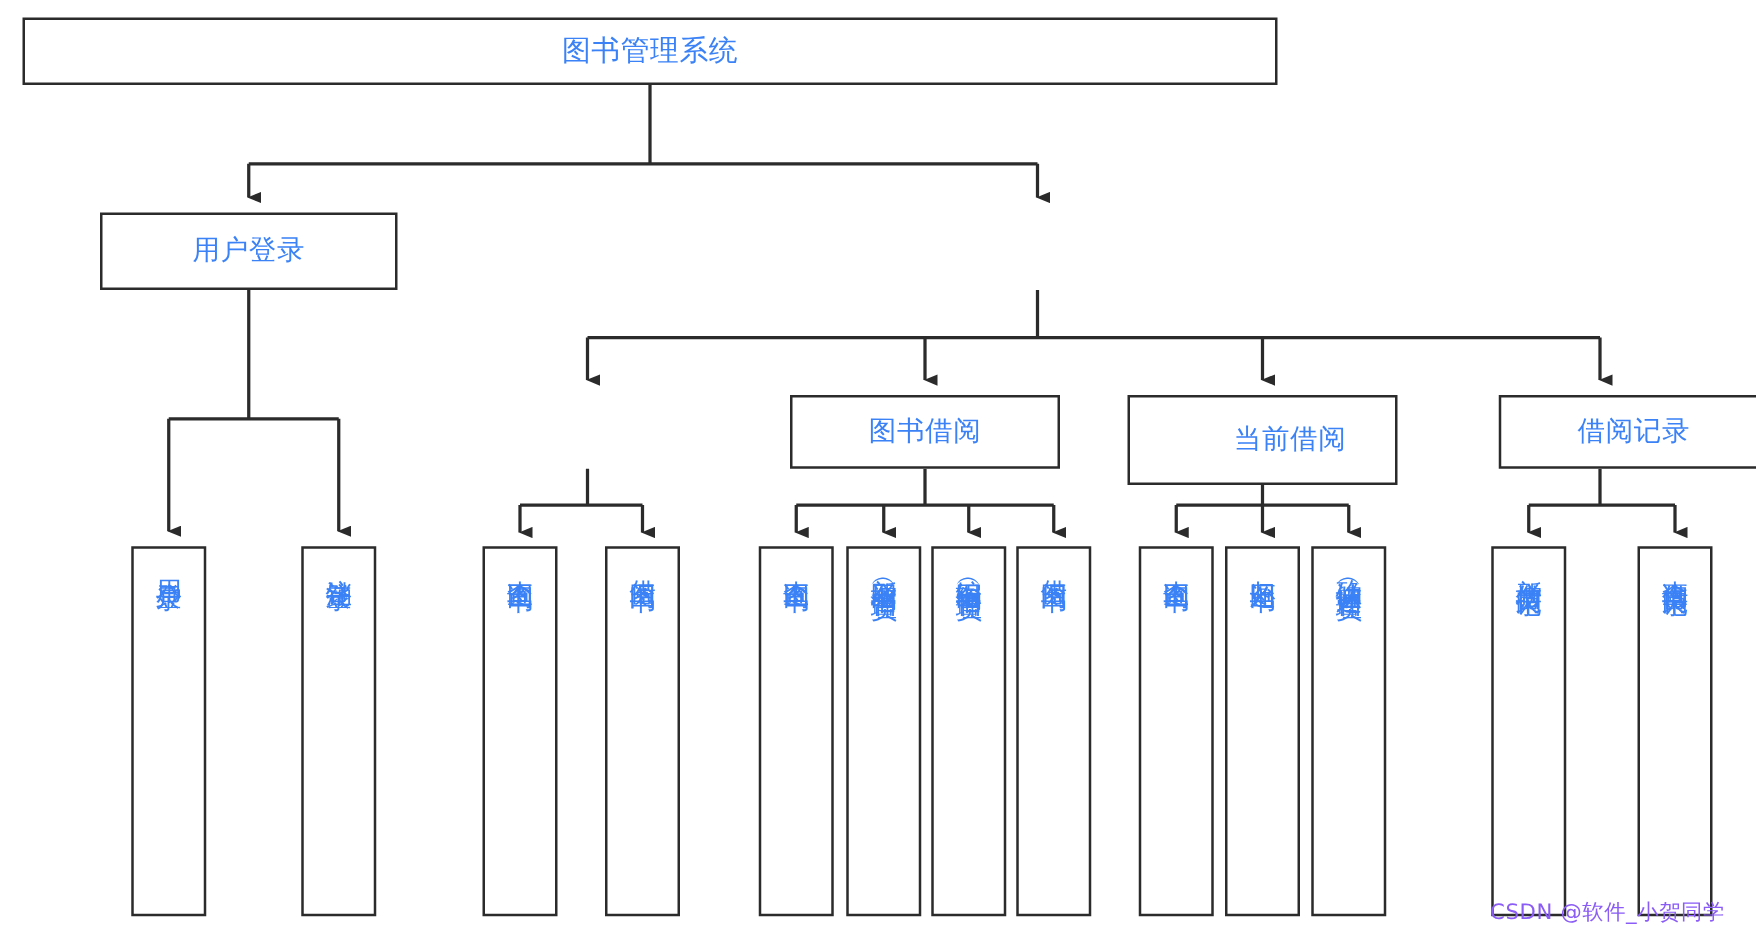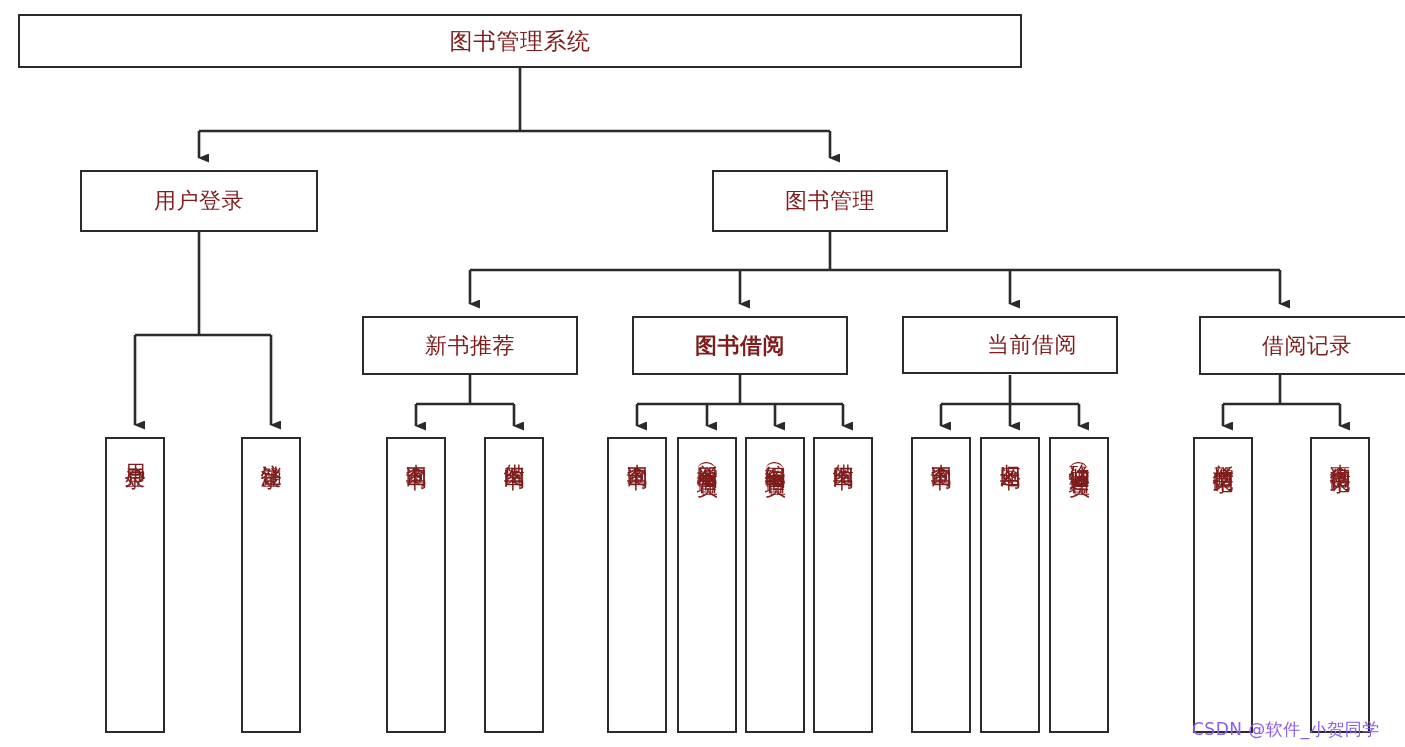--- a/index.html
+++ b/index.html
@@ -30,21 +30,21 @@
     position: absolute;
     box-sizing: border-box;
     background: #ffffff;
     border: 2px solid #2b2b2b;
     display: flex;
     align-items: center;
     justify-content: center;
     z-index: 2;
   }
   .node-label {
-    color: #7f1d1d;
+    color: #3b82f6;
     line-height: 1.25;
     letter-spacing: 0.5px;
     white-space: nowrap;
     text-align: center;
   }
   
   .node.horiz .node-label {
     font-size: 22px;
     writing-mode: horizontal-tb;
   }
@@ -129,33 +129,27 @@
   </svg>
 
   <div class="node horiz root" style="left:18px; top:14px; width:1004px; height:54px;">
     <span class="node-label">图书管理系统</span>
   </div>
 
   <div class="node horiz" style="left:80px; top:170px; width:238px; height:62px;">
     <span class="node-label">用户登录</span>
   </div>
 
-  <div class="node horiz" style="left:712px; top:170px; width:236px; height:62px;">
-    <span class="node-label">图书管理</span>
-  </div>
-
-  <div class="node horiz" style="left:362px; top:316px; width:216px; height:59px;">
-    <span class="node-label">新书推荐</span>
-  </div>
-
-  <div class="node horiz" style="left:632px; top:316px; width:216px; height:59px;font-weight:bold;">
+
+
+  <div class="node horiz" style="left:632px; top:316px; width:216px; height:59px;">
     <span class="node-label">图书借阅</span>
   </div>
 
-  <div class="node horiz" style="left:902px; top:316px; width:216px; height:58px;padding-left:44px;">
+  <div class="node horiz" style="left:902px; top:316px; width:216px; height:72px;padding-left:44px;">
     <span class="node-label">当前借阅</span>
   </div>
 
   <div class="node horiz" style="left:1172px; top:316px; width:216px; height:59px;margin-left:27px;">
     <span class="node-label">借阅记录</span>
   </div>
 
   <div class="node vert" style="left:105px; top:437px; width:60px; height:296px;">
     <span class="node-label">用户登录</span>
   </div>

